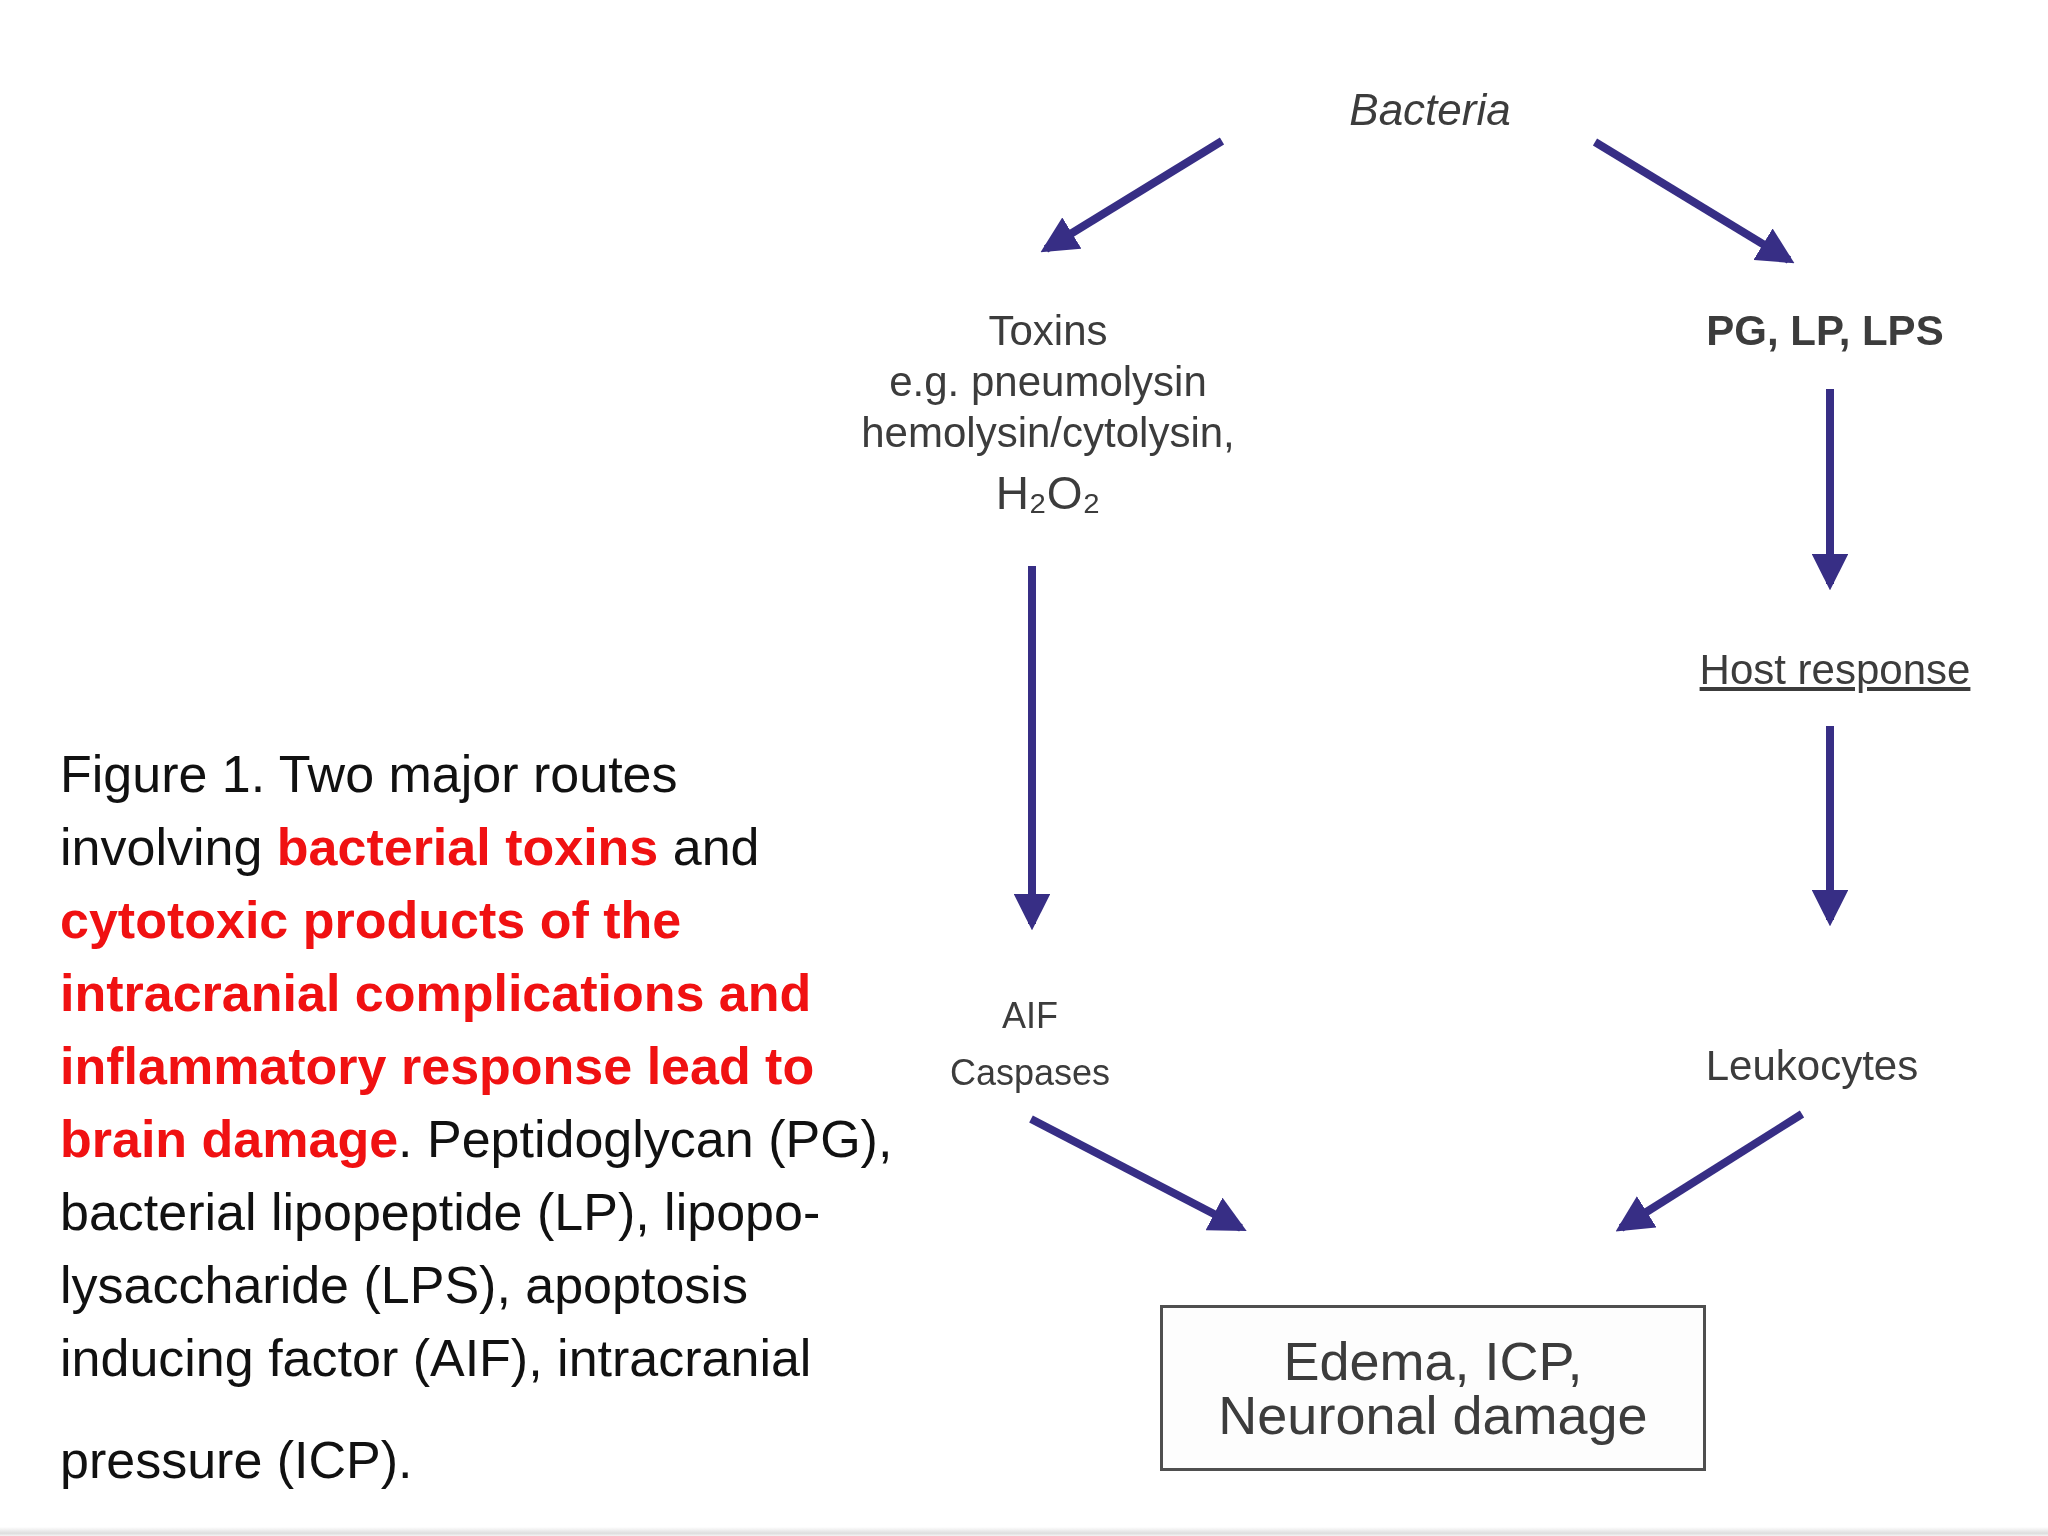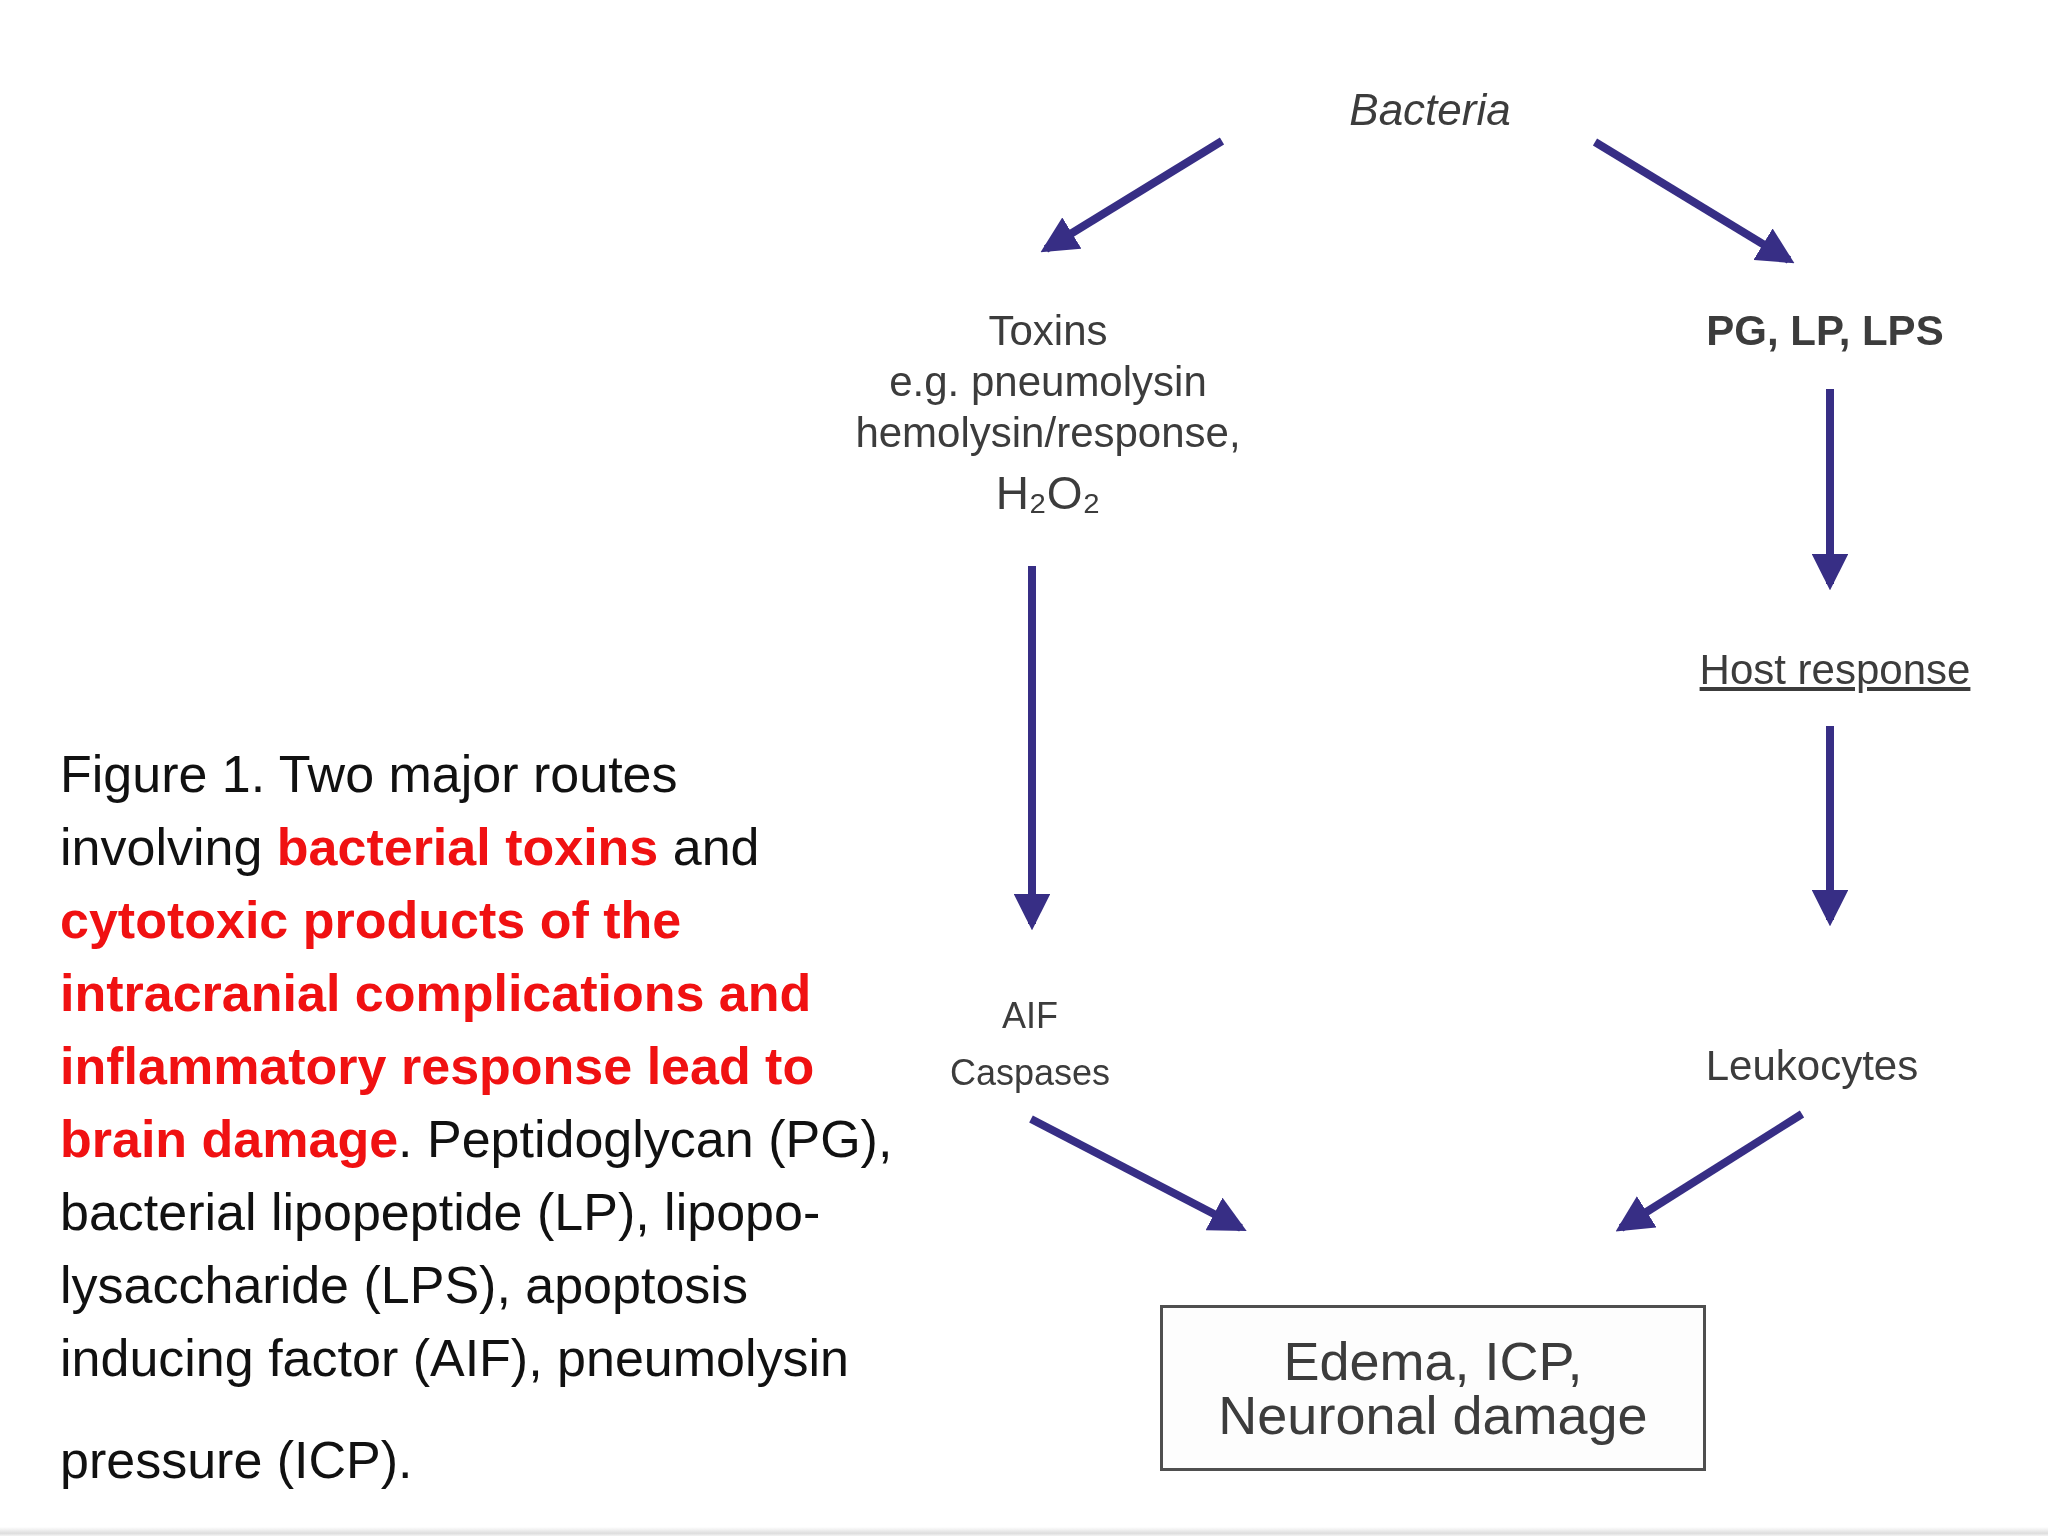--- a/index.html
+++ b/index.html
@@ -101,21 +101,21 @@
 
   <div class="caption">
       <div class="cap-line"><span>Figure 1. Two major routes</span></div>
       <div class="cap-line"><span>involving </span><span class="hl">bacterial toxins</span><span> and</span></div>
       <div class="cap-line"><span class="hl">cytotoxic products of the</span></div>
       <div class="cap-line"><span class="hl">intracranial complications and</span></div>
       <div class="cap-line"><span class="hl">inflammatory response lead to</span></div>
       <div class="cap-line"><span class="hl">brain damage</span><span>. Peptidoglycan (PG),</span></div>
       <div class="cap-line"><span>bacterial lipopeptide (LP), lipopo-</span></div>
       <div class="cap-line"><span>lysaccharide (LPS), apoptosis</span></div>
-      <div class="cap-line"><span>inducing factor (AIF), pneumolysin</span></div>
+      <div class="cap-line"><span>inducing factor (AIF), intracranial</span></div>
       <div class="cap-line"><span>pressure (ICP).</span></div>
     </div>
 
   <svg class="arrows-layer" viewBox="0 0 2048 1536" xmlns="http://www.w3.org/2000/svg">
     <defs>
       <marker id="ah" markerUnits="strokeWidth" markerWidth="4.6" markerHeight="4.6" refX="3.8" refY="2.3" orient="auto">
         <path class="arrowhead" d="M0,0 L4.6,2.3 L0,4.6 Z"></path>
       </marker>
     </defs>
     <line class="arrow-line" x1="1222" y1="141" x2="1046" y2="249" marker-end="url(#ah)"></line>
@@ -125,21 +125,21 @@
     <line class="arrow-line" x1="1830" y1="726" x2="1830" y2="920" marker-end="url(#ah)"></line>
     <line class="arrow-line" x1="1031" y1="1119" x2="1241" y2="1228" marker-end="url(#ah)"></line>
     <line class="arrow-line" x1="1802" y1="1114" x2="1621" y2="1228" marker-end="url(#ah)"></line>
   </svg>
 
   <div class="dlabel italic" style="left:1430px; top:84px;">Bacteria</div>
 
   <div class="dlabel toxins-block" style="left:1048px; top:305px;">
     <div>Toxins</div>
     <div>e.g. pneumolysin</div>
-    <div>hemolysin/response,</div>
+    <div>hemolysin/cytolysin,</div>
     <div class="h2o2-line">H₂O₂</div>
   </div>
 
   <div class="dlabel" style="left:1825px; top:306px;font-weight:bold;">PG, LP, LPS</div>
 
   <div class="dlabel" style="left:1835px; top:645px;text-decoration:underline;">Host response</div>
 
   <div class="dlabel" style="left:1812px; top:1041px;">Leukocytes</div>
 
   <div class="dlabel aif-block" style="left:1030px; top:987px;">

